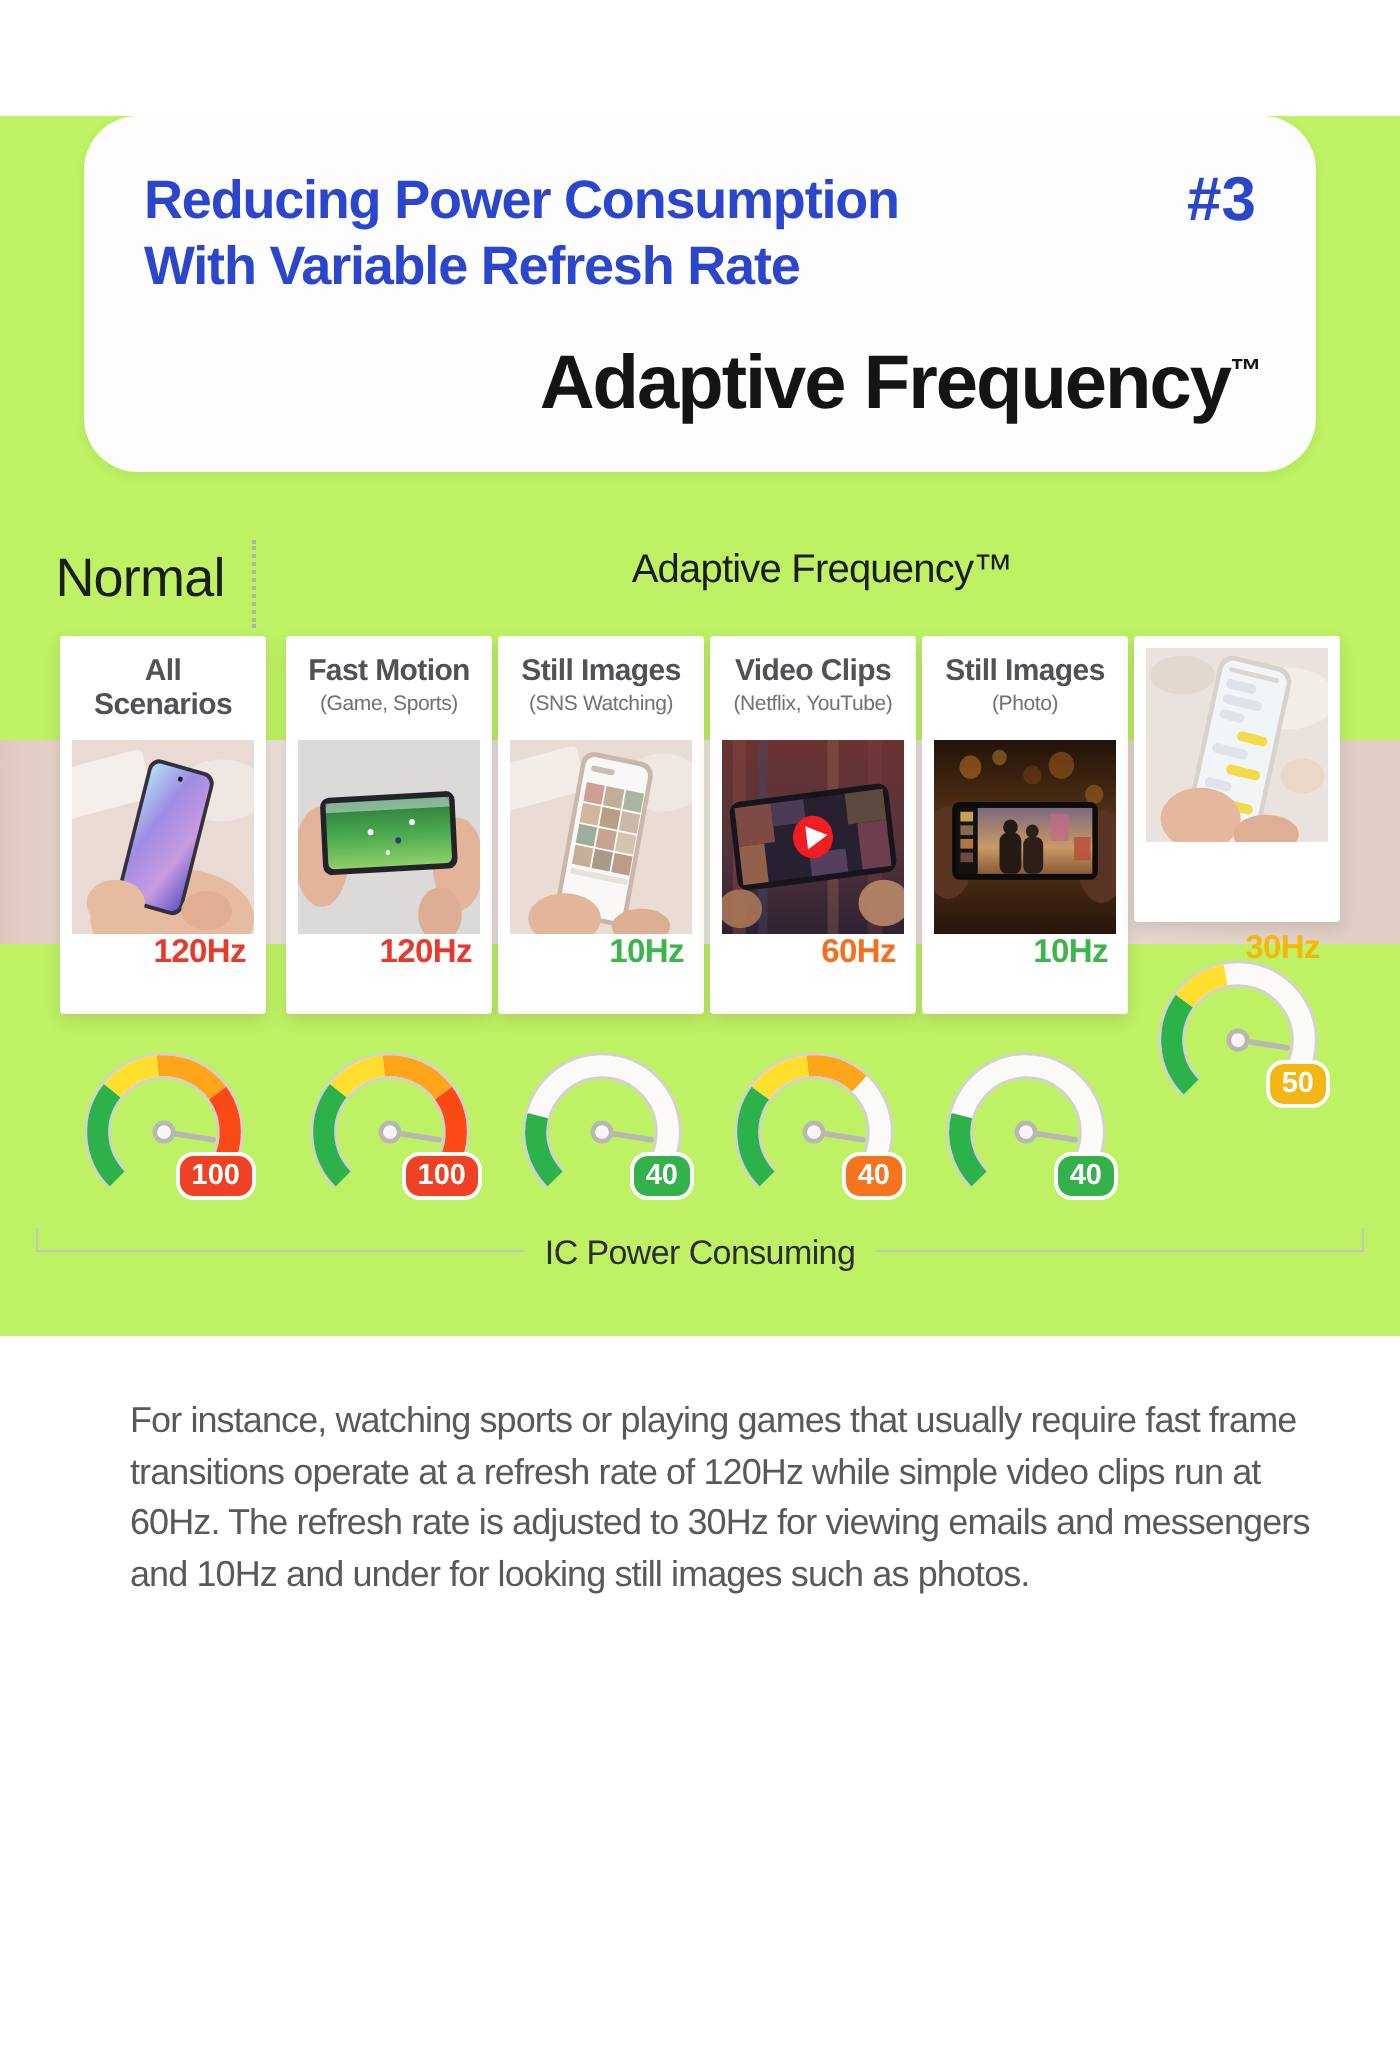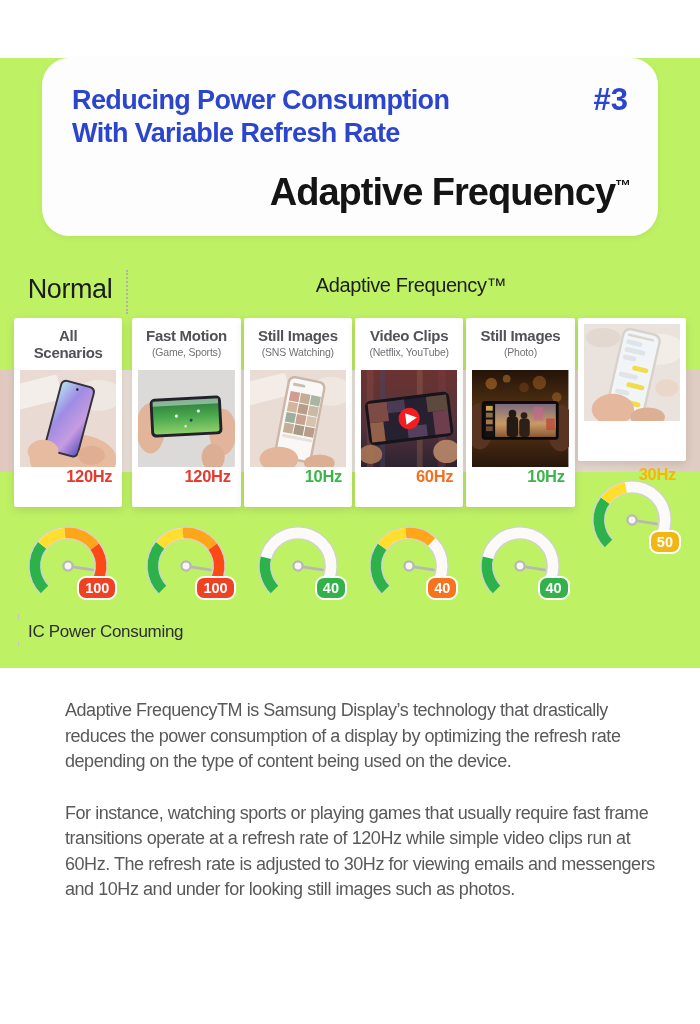--- a/index.html
+++ b/index.html
@@ -19,21 +19,21 @@
 
   
   .labels-row { position:relative; height:26px; margin-top:38px; }
   .normal-label { position:absolute; left:14px; width:112px; text-align:center; font-size:27px;
     font-weight:500; color:#1c1c1e; letter-spacing:-0.4px; }
   .labels-divider { position:absolute; left:126px; top:-4px; height:44px; border-left:2px dotted #b3b1af; }
   .af-label { position:absolute; left:136px; right:14px; text-align:center; font-size:20px;
     font-weight:500; color:#1c1c1e; letter-spacing:-0.4px; }
 
   
-  .cards-row { position:relative; display:flex; gap:3px; padding:0 14px; margin-top:18px; }
+  .cards-row { position:relative; display:flex; gap:3px; padding:0 30px; margin-top:18px; }
   .cards-row::before { content:""; position:absolute; left:0; right:0; top:52px; height:102px;
     background:linear-gradient(90deg,#e0c8bf 0%,#ece2db 12%,#e7ddd6 30%,#efe9e4 50%,#e7ded7 72%,#dfccc2 100%); }
   .col { flex:1 1 0; min-width:0; position:relative; z-index:1; }
   .col:first-child { margin-right:7px; }
   .card { background:#fff; padding:6px 6px 0; border-radius:2px; box-shadow:0 3px 8px rgba(80,60,50,.16); }
   .card-head { height:46px; text-align:center; padding-top:3px; }
   .card-title { font-size:15px; font-weight:600; color:#515257; line-height:1.15;
     letter-spacing:-0.3px; white-space:pre-line; }
   .card-sub { font-size:10.5px; color:#707175; margin-top:2px; letter-spacing:-0.2px; white-space:nowrap; }
   .photo { position:relative; height:97px; overflow:hidden; background:#ddd; }
@@ -41,21 +41,21 @@
   .card-foot { height:40px; display:flex; align-items:flex-start; justify-content:flex-end; padding-right:4px; }
   .hz { font-size:16.5px; font-weight:bold; letter-spacing:-0.3px; }
 
   
   .gauge { position:relative; height:86px; margin-top:13px; }
   .gauge-svg { display:block; margin:0 auto; width:96px; height:81px; }
   .badge { position:absolute; right:5px; bottom:6px; min-width:32px; text-align:center; font-size:14.5px;
     font-weight:bold; color:#fff; padding:1px 6px; border-radius:9px; border:2px solid #fff; line-height:1.25; }
 
   
-  .axis { display:flex; align-items:flex-start; margin:8px 18px 0; height:32px;flex-direction:column; }
+  .axis { display:flex; align-items:flex-start; margin:8px 18px 0; height:32px; }
   .axis-side { flex:1; height:12px; border-bottom:1.5px solid #c7c5c3; }
   .axis-side.left { border-left:1.5px solid #c7c5c3; }
   .axis-side.right { border-right:1.5px solid #c7c5c3; }
   .axis-label { font-size:17px; color:#2d2d2f; letter-spacing:-0.3px; margin:3px 10px 0; white-space:nowrap; }
 
   
   .body-section { background:#fff; padding:30px 40px 40px 65px; }
   .body-section p { max-width:592px; font-size:18px; color:#58595b; line-height:1.42; letter-spacing:-0.45px; }
   .body-section p.gap-after { margin-bottom:26px; }
 </style>
@@ -384,15 +384,14 @@
 
   <div class="axis">
     <div class="axis-side left"></div>
     <div class="axis-label">IC Power Consuming</div>
     <div class="axis-side right"></div>
   </div>
 
 </div>
 
 <section class="body-section">
-  <p class="gap-after">Adaptive FrequencyTM is Samsung Display’s technology that drastically reduces the power consumption of a display by optimizing the refresh rate depending on the type of content being used on the device.</p>
   <p>For instance, watching sports or playing games that usually require fast frame transitions operate at a refresh rate of 120Hz while simple video clips run at 60Hz. The refresh rate is adjusted to 30Hz for viewing emails and messengers and 10Hz and under for looking still images such as photos.</p>
 </section>
 
 </body></html>

